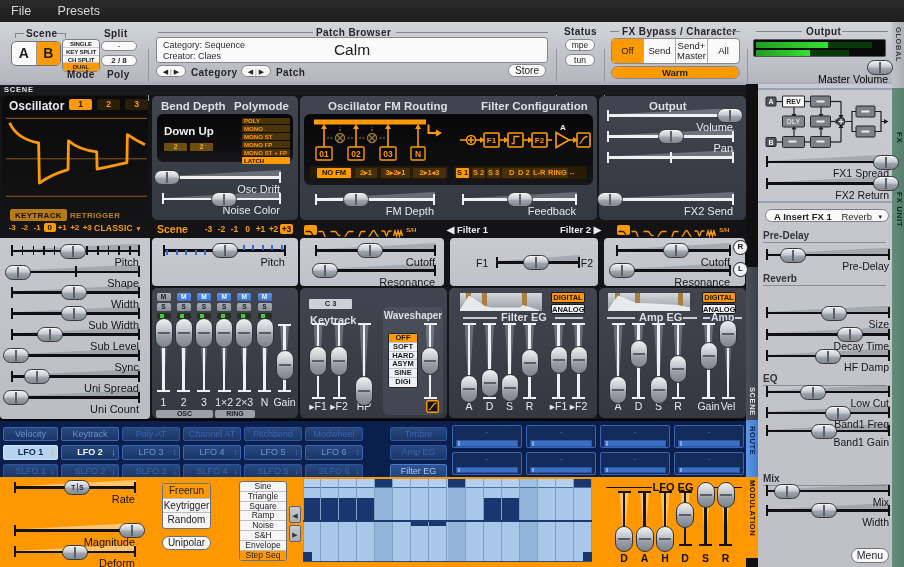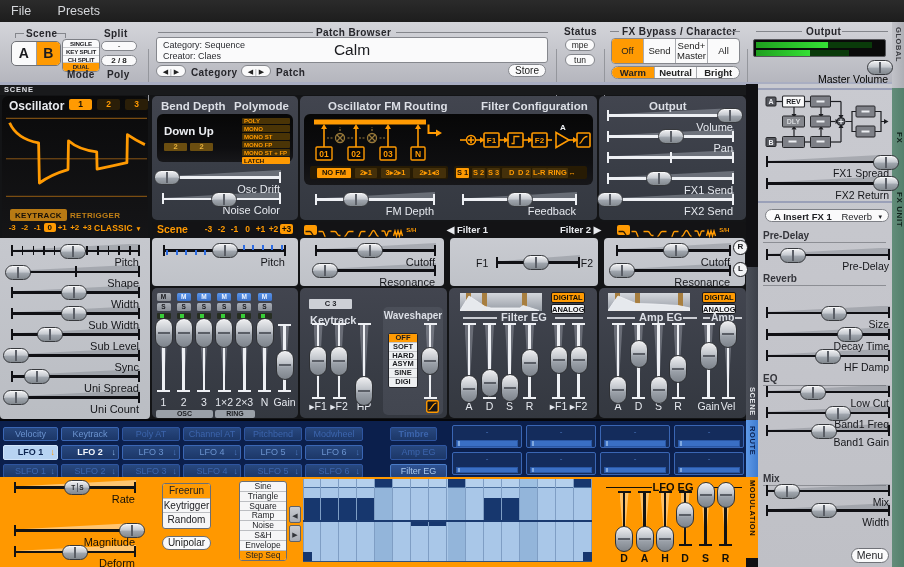--- a/index.html
+++ b/index.html
@@ -237,21 +237,21 @@
 
   <div class="gl" style="left:622px;top:4px;">FX Bypass / Character</div>
   <div class="gline" style="left:610px;top:9px;width:9px;"></div>
       <div class="gline" style="left:728px;top:9px;width:12px;"></div>
   <div class="seg" style="left:611px;top:16px;width:129px;height:26px;border-radius:4px;font-size:9.5px;" id="fxbypass-seg">
         <div class="s on" style="font-size: 9.5px; line-height: 1.05; padding: 0px 1px;">Off</div>
         <div class="s" style="font-size: 9.5px; line-height: 1.05; padding: 0px 1px;">Send</div>
         <div class="s" style="font-size: 9.5px; line-height: 1.05; padding: 0px 1px;">Send+ Master</div>
         <div class="s" style="font-size: 9.5px; line-height: 1.05; padding: 0px 1px;">All</div>
       </div>
-  <div class="seg" style="left:611px;top:44px;width:129px;height:13px;border-radius:7px;font-size:9.5px;font-weight:700;" id="character-seg">
+  <div class="seg" style="left:611px;top:44px;width:129px;height:13px;border-radius:7px;font-size:9.5px;font-weight:700;flex-direction:column;" id="character-seg">
         <div class="s on">Warm</div>
         <div class="s">Neutral</div>
         <div class="s">Bright</div>
       </div>
   <div class="vdiv" style="left:747px;"></div>
 
   <div class="gl" style="left:806px;top:4px;">Output</div>
   <div class="gline" style="left:756px;top:9px;width:46px;"></div>
       <div class="gline" style="left:842px;top:9px;width:46px;"></div>
   <div id="vu">
@@ -538,28 +538,20 @@
         <div class="handle" style="left: 50.5px;"></div>
         <div class="slabel">Pan</div>
       </div>
       <div class="hs" style="left: 8px; top: 54px; width: 127px;">
         <div class="wedge"></div>
         <div class="track"></div>
         <div class="tick" style="left: 0px;"></div>
         <div class="tick" style="right: 0px;"></div>
         <div class="tick" style="left: 50%; margin-left: -1px;"></div>
       </div>
-      <div class="hs" style="left: 8px; top: 75px; width: 127px;">
-        <div class="wedge"></div>
-        <div class="track"></div>
-        <div class="tick" style="left: 0px;"></div>
-        <div class="tick" style="right: 0px;"></div>
-        <div class="handle" style="left: 39.1px;"></div>
-        <div class="slabel">FX1 Send</div>
-      </div>
       <div class="hs" style="left: 8px; top: 96px; width: 127px;">
         <div class="wedge"></div>
         <div class="track"></div>
         <div class="tick" style="left: 0px;"></div>
         <div class="tick" style="right: 0px;"></div>
         <div class="handle" style="left: -10.5px;"></div>
         <div class="slabel">FX2 Send</div>
       </div>
     </div>
 
@@ -984,21 +976,21 @@
       <div class="vlab" style="left: 111px; top: 112px; width: 36px; color: rgb(230, 233, 239);">Vel</div>
     </div>
 
 <div id="modpanel">
       <div class="modbtn" style="left: 3px; top: 5.5px; width: 55px;">Velocity</div>
       <div class="modbtn" style="left: 61px; top: 5.5px; width: 58px;">Keytrack</div>
       <div class="modbtn dim" style="left: 122px; top: 5.5px; width: 58px;">Poly AT</div>
       <div class="modbtn dim" style="left: 183px; top: 5.5px; width: 58px;">Channel AT</div>
       <div class="modbtn dim" style="left: 244px; top: 5.5px; width: 58px;">Pitchbend</div>
       <div class="modbtn dim" style="left: 305px; top: 5.5px; width: 58px;">Modwheel</div>
-      <div class="modbtn dim" style="left: 390px; top: 5.5px; width: 47px; font-weight: bold;">Timbre</div>
+      <div class="modbtn dim" style="left: 390px; top: 5.5px; width: 57px;">Timbre</div>
       <div class="modbtn sel" style="left: 3px; top: 24px; width: 55px;">LFO 1<span class="arr">↓</span></div>
       <div class="modbtn bright" style="left: 61px; top: 24px; width: 58px;">LFO 2<span class="arr">↓</span></div>
       <div class="modbtn" style="left: 122px; top: 24px; width: 58px;">LFO 3<span class="arr">↓</span></div>
       <div class="modbtn" style="left: 183px; top: 24px; width: 58px;">LFO 4<span class="arr">↓</span></div>
       <div class="modbtn" style="left: 244px; top: 24px; width: 58px;">LFO 5<span class="arr">↓</span></div>
       <div class="modbtn" style="left: 305px; top: 24px; width: 58px;">LFO 6<span class="arr">↓</span></div>
       <div class="modbtn dim" style="left: 390px; top: 24px; width: 57px;">Amp EG</div>
       <div class="modbtn dim" style="left: 3px; top: 42.5px; width: 55px;">SLFO 1<span class="arr">↓</span></div>
       <div class="modbtn dim" style="left: 61px; top: 42.5px; width: 58px;">SLFO 2<span class="arr">↓</span></div>
       <div class="modbtn dim" style="left: 122px; top: 42.5px; width: 58px;">SLFO 3<span class="arr">↓</span></div>

